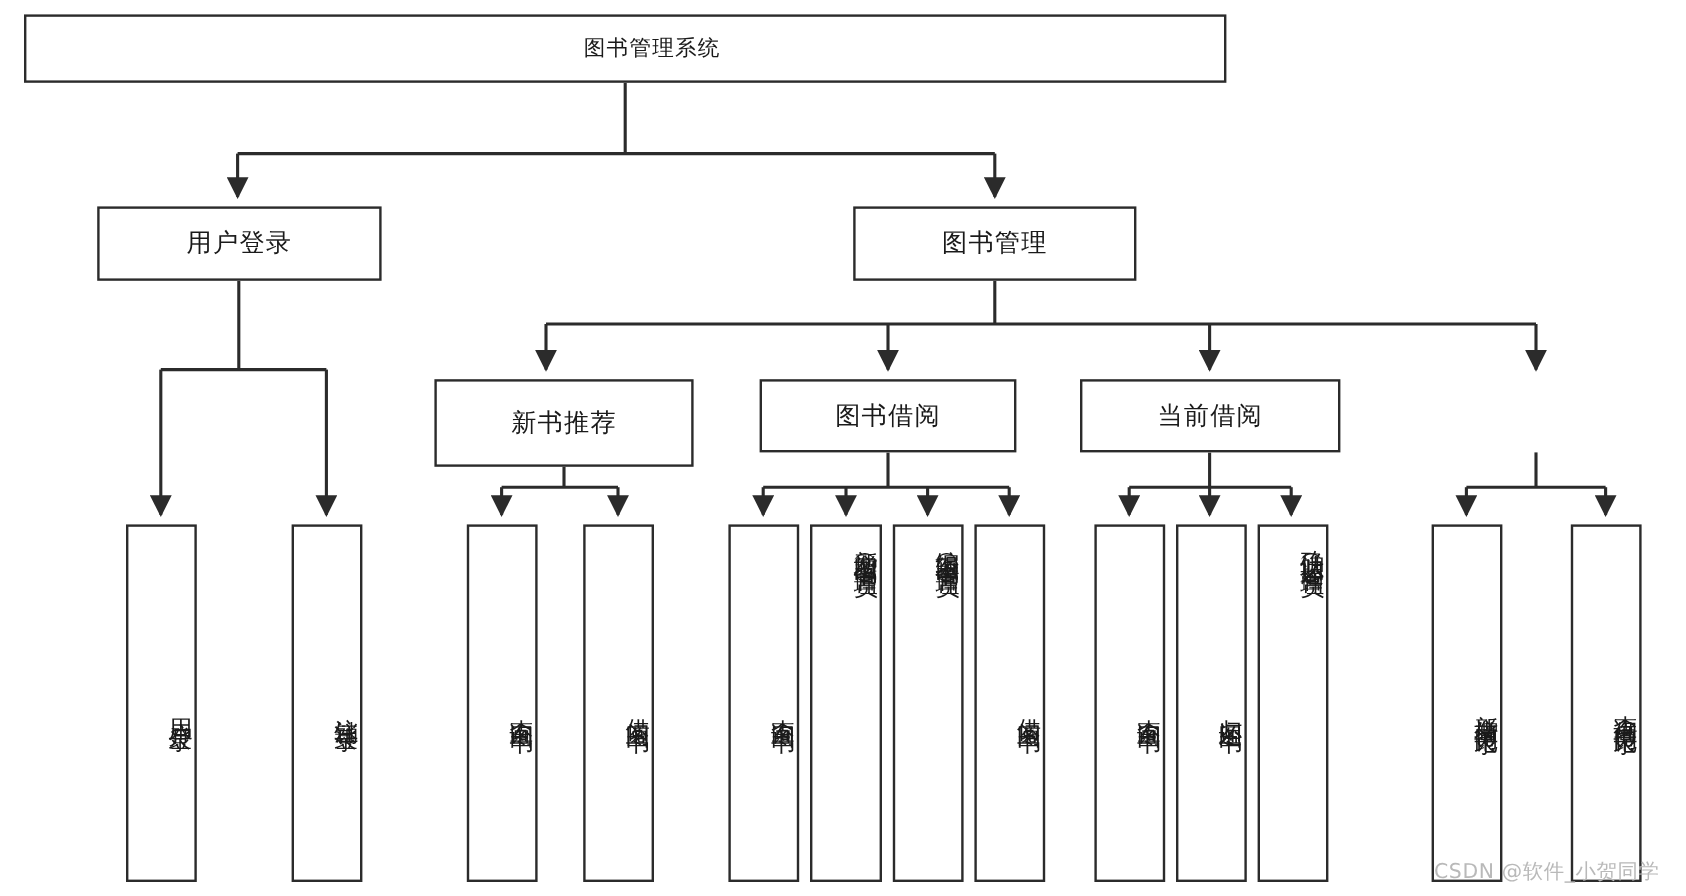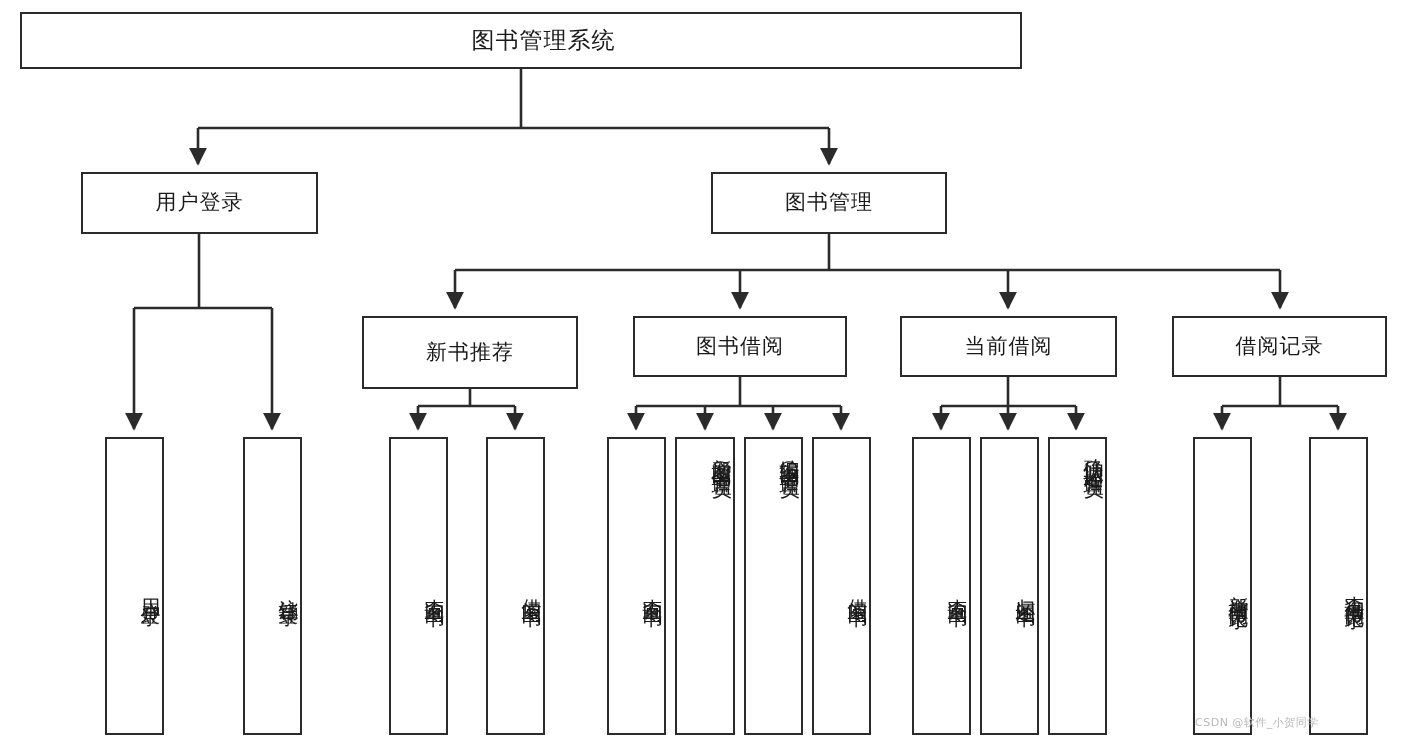--- a/index.html
+++ b/index.html
@@ -36,21 +36,21 @@
     justify-content: center;
     color: #1a1a1a;
   }
   .node.horizontal {
     font-size: 21px;
     letter-spacing: 1px;
     line-height: 1.2;
     text-align: center;
   }
   .node.root {
-    font-size: 23px;
+    font-size: 18px;
     padding-left: 45px;
   }
   .node.vertical {
     writing-mode: vertical-rl;
     text-orientation: upright;
     align-items: flex-start;
     justify-content: center;
     padding-top: 6px;
     font-size: 20px;
     letter-spacing: 3px;
@@ -59,21 +59,21 @@
   .node.vertical.tall-text {
     justify-content: flex-start;
     padding-top: 4px;
   }
   .vlabel {
     display: block;
   }
   .watermark {
     position: absolute;
     color: #b9b9b9;
-    font-size: 11px;
+    font-size: 17px;
     white-space: nowrap;
     letter-spacing: 0.5px;
   }
 </style>
 </head>
 <body>
 
 <div id="canvas">
 
   <svg id="edges" viewBox="0 0 1405 747" xmlns="http://www.w3.org/2000/svg">
@@ -139,23 +139,20 @@
 
   <div class="node horizontal" style="left:362px; top:316px; width:216px; height:73px;">
     <span>新书推荐</span>
   </div>
   <div class="node horizontal" style="left:900px; top:316px; width:217px; height:61px;">
     <span>当前借阅</span>
   </div>
   <div class="node horizontal" style="left:633px; top:316px; width:214px; height:61px;">
     <span>图书借阅</span>
   </div>
-  <div class="node horizontal" style="left:1172px; top:316px; width:215px; height:61px;">
-    <span>借阅记录</span>
-  </div>
 
   <div class="node vertical" style="left:105px; top:437px; width:59px; height:298px;">
     <span class="vlabel">用户登录</span>
   </div>
   <div class="node vertical" style="left:243px; top:437px; width:59px; height:298px;">
     <span class="vlabel">注销登录</span>
   </div>
 
   <div class="node vertical" style="left:389px; top:437px; width:59px; height:298px;">
     <span class="vlabel">查询图书</span>

